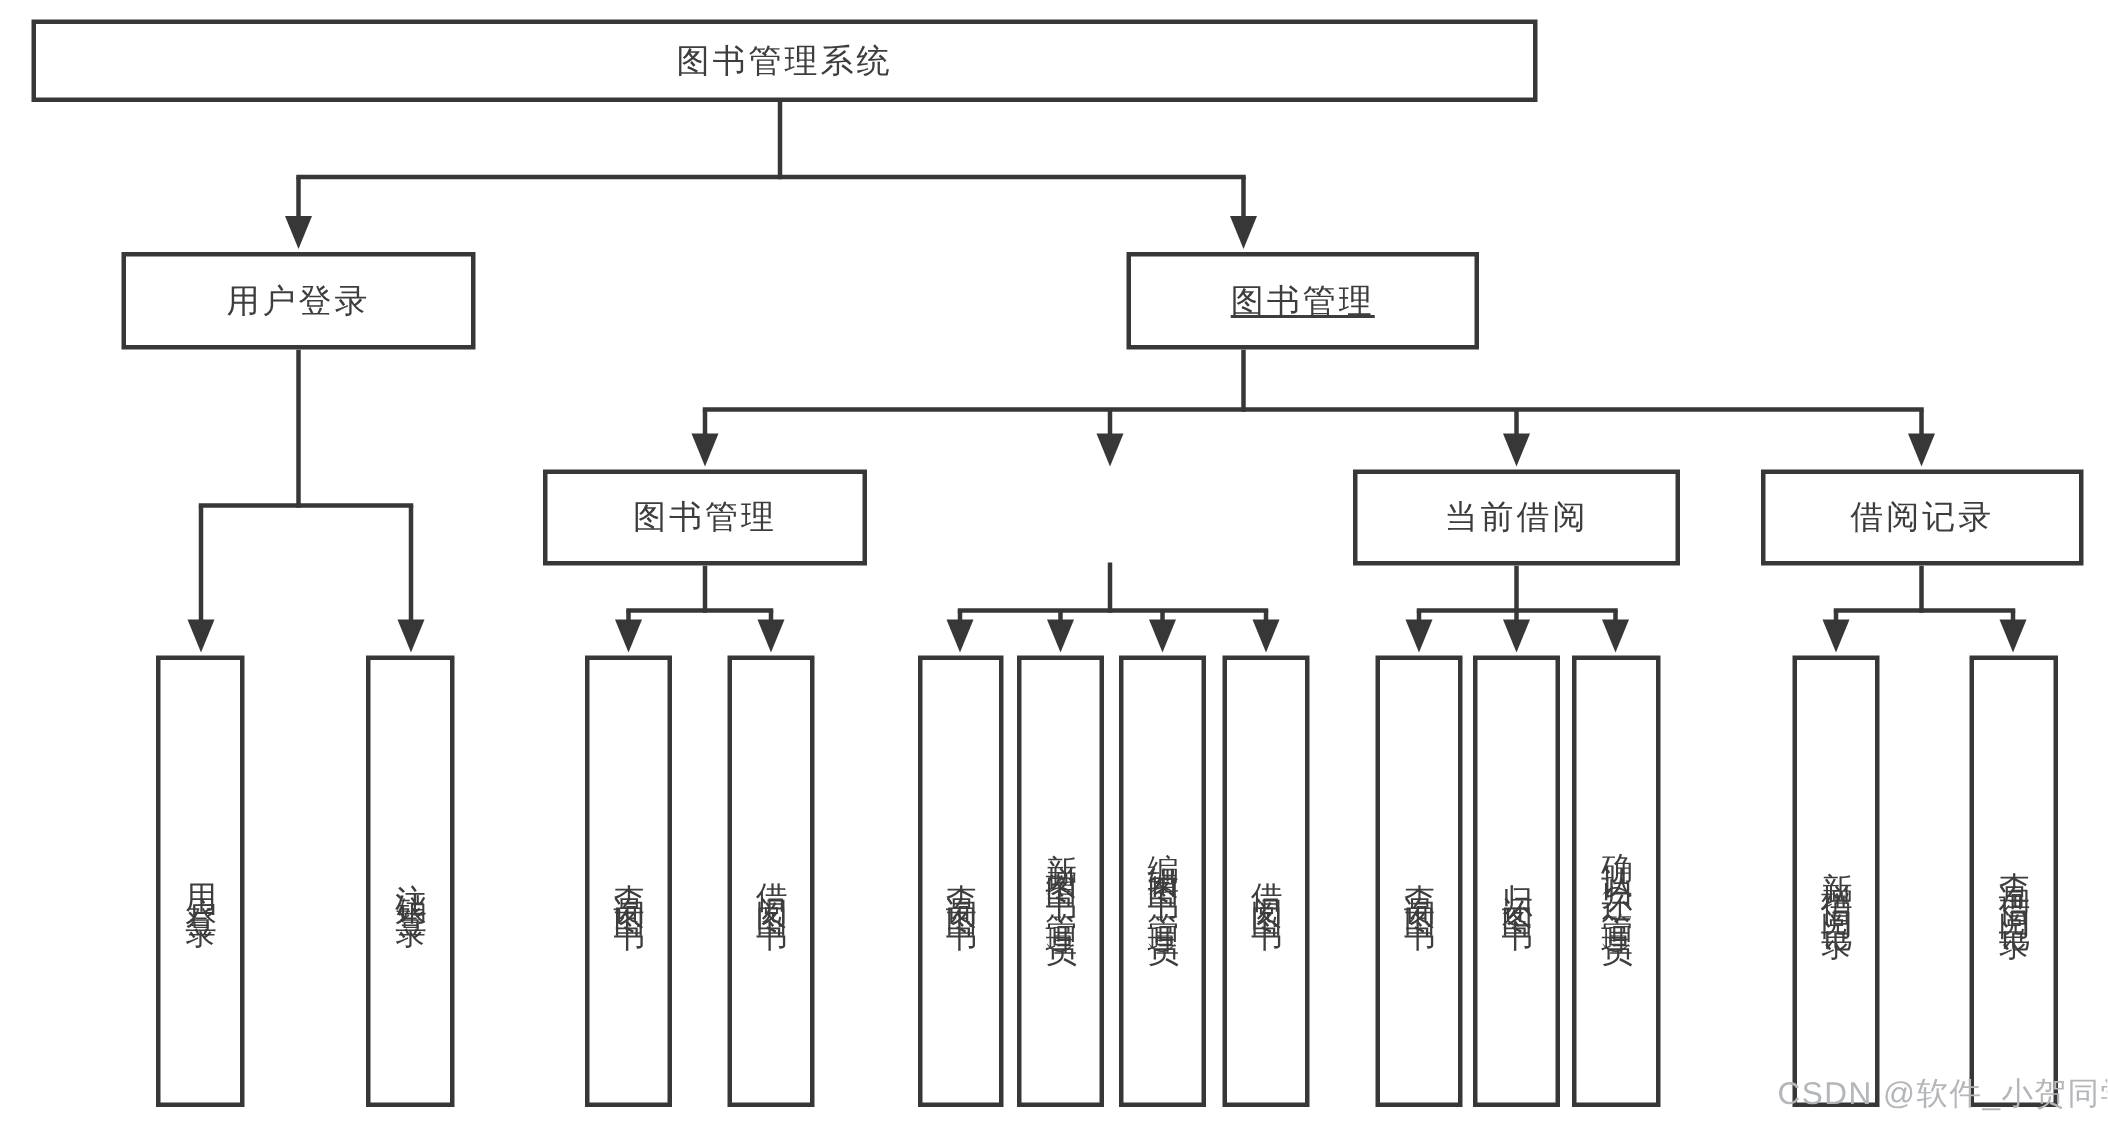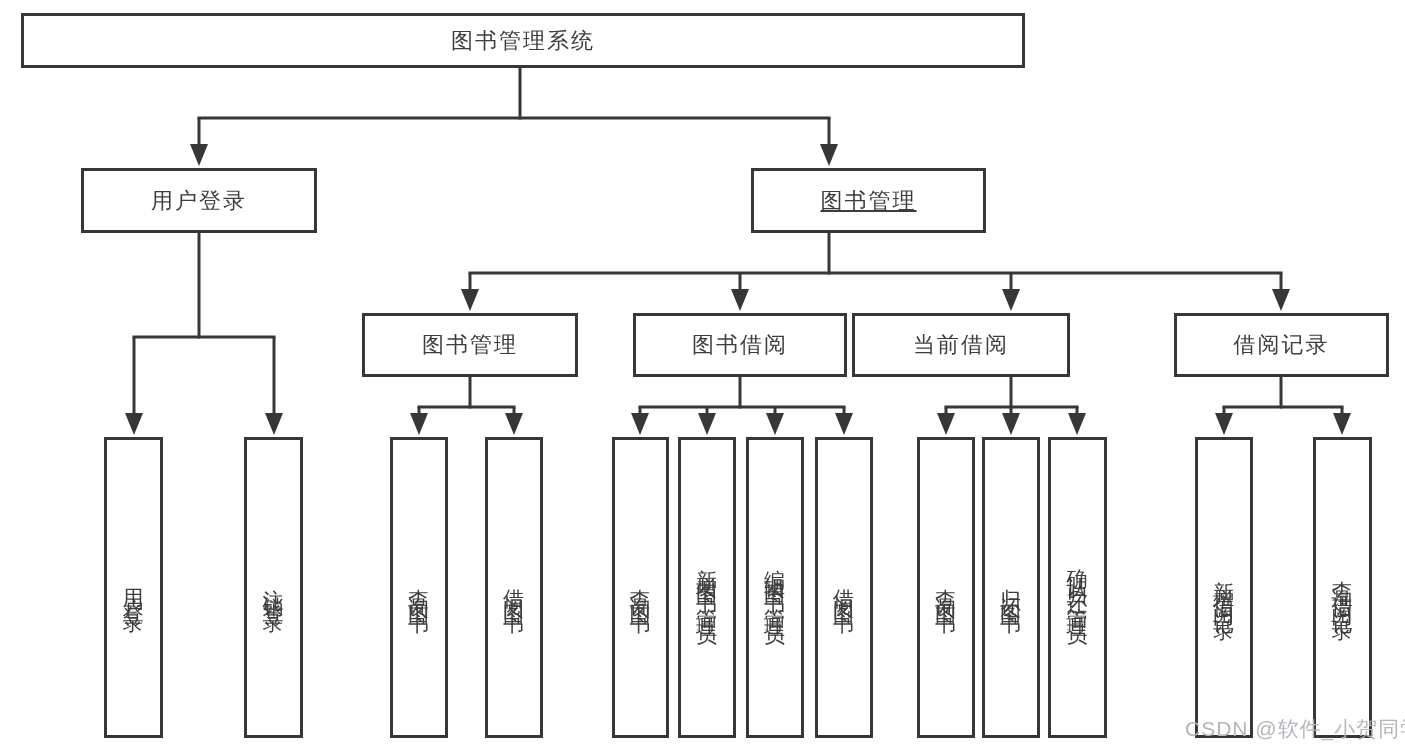--- a/index.html
+++ b/index.html
@@ -133,24 +133,21 @@
   <div class="node lvl2" style="left:81px;width:236px;">
     <span class="h-label">用户登录</span>
   </div>
   <div class="node lvl2" style="left:751px;width:235px;text-decoration:underline;">
     <span class="h-label">图书管理</span>
   </div>
 
   <div class="node lvl3" style="left:362px;width:216px;">
     <span class="h-label">图书管理</span>
   </div>
-  <div class="node lvl3" style="left:633px;width:214px;">
-    <span class="h-label">图书借阅</span>
-  </div>
-  <div class="node lvl3" style="left:852px;width:218px;">
+  <div class="node lvl3" style="left:902px;width:218px;">
     <span class="h-label">当前借阅</span>
   </div>
   <div class="node lvl3" style="left:1174px;width:215px;">
     <span class="h-label">借阅记录</span>
   </div>
 
   <div class="node leaf" style="left:104px;width:59px;">
     <span class="v-label">用户登录</span>
   </div>
   <div class="node leaf" style="left:244px;width:59px;">

